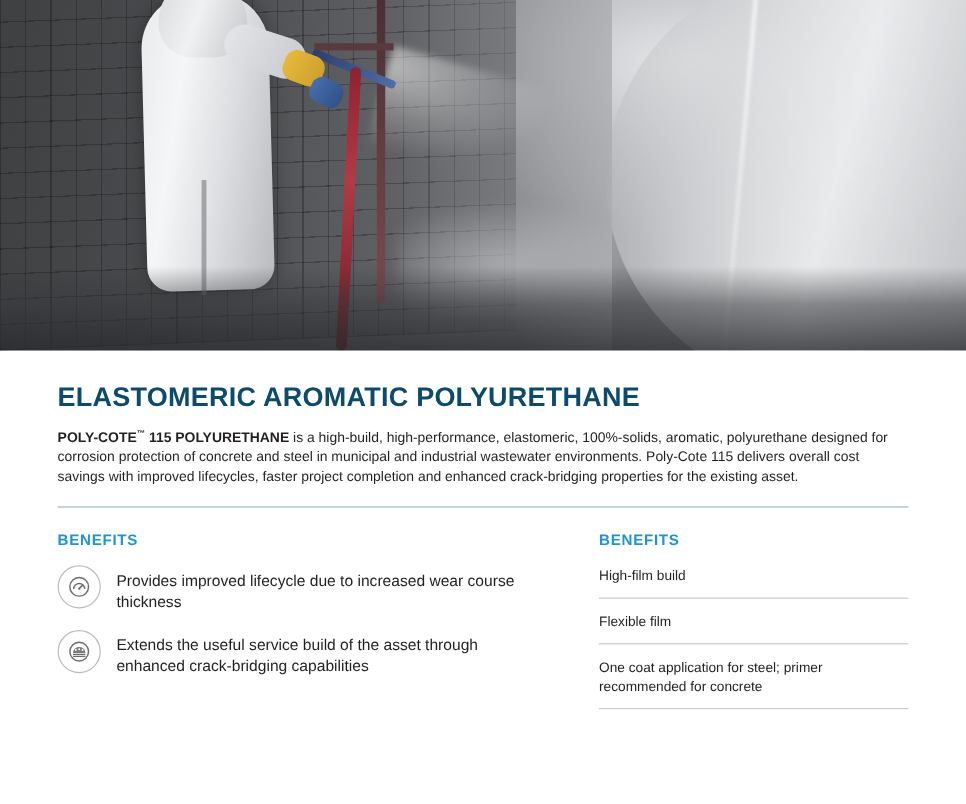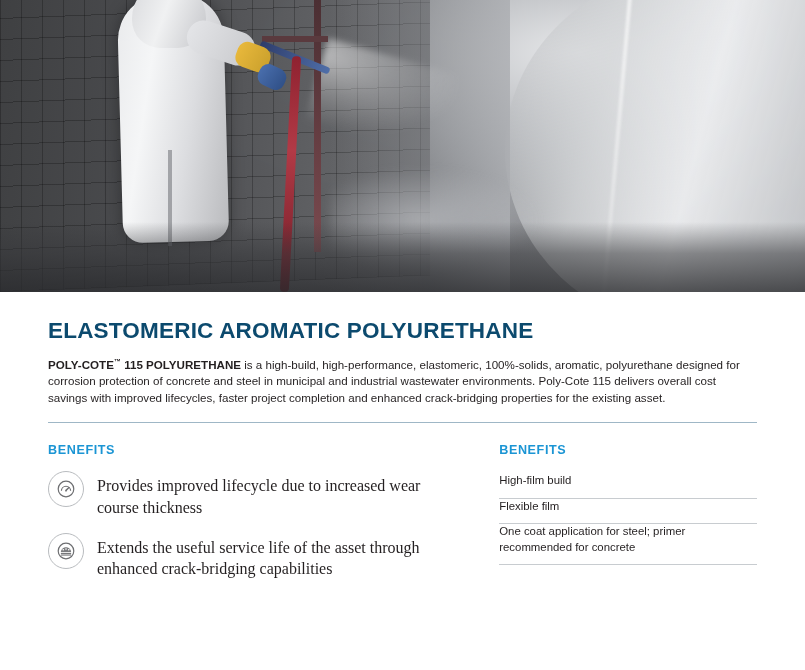--- a/index.html
+++ b/index.html
@@ -224,34 +224,33 @@
     border-radius: 50%;
     border: 1px solid #b9bcbf;
     display: flex;
     align-items: center;
     justify-content: center;
     margin-right: 13px;
     background: #fff;
   }
   .b-icon svg { display: block; }
   .b-text {
-    font-size: 16px;
+    font-size: 13px;
     line-height: 1.36;
     padding-top: 4px;
     color: #231f20;
     max-width: 352px;
-    font-family: Liberation Serif, serif;
   }
 
   .feature {
     font-size: 11.4px;
     line-height: 1.36;
     padding: 0 0 9px 0;
     border-bottom: 1px solid #c8ccd0;
-    margin-bottom: 0;
+    margin-bottom: 13px;
     color: #231f20;
   }
   .feature.first { padding-top: 2px; }
 </style>
 </head>
 <body>
 
 <div class="hero">
   <div class="sky"></div>
   <div class="tank"></div>
@@ -304,21 +303,21 @@
           <svg width="22" height="22" viewBox="0 0 24 24" fill="none" stroke="#6d6e71" stroke-width="1.3">
             <circle cx="12" cy="12" r="8.5"></circle>
             <path d="M6.4 13.2c0-3 2.5-5.4 5.6-5.4s5.6 2.4 5.6 5.4" fill="#6d6e71" stroke="none" opacity="0.9"></path>
             <circle cx="9" cy="10.6" r="0.9" fill="#ffffff" stroke="none"></circle>
             <circle cx="12" cy="9.8" r="0.9" fill="#ffffff" stroke="none"></circle>
             <circle cx="15" cy="10.6" r="0.9" fill="#ffffff" stroke="none"></circle>
             <line x1="6.4" y1="14.6" x2="17.6" y2="14.6" stroke-width="1.2"></line>
             <line x1="6.4" y1="16.4" x2="17.6" y2="16.4" stroke-width="1.2"></line>
           </svg>
         </div>
-        <div class="b-text">Extends the useful service life of the asset through enhanced crack-bridging capabilities</div>
+        <div class="b-text">Extends the useful service build of the asset through enhanced crack-bridging capabilities</div>
       </div>
 
     </div>
 
     <div class="col-right">
       <div class="sec-title">BENEFITS</div>
 
       <div class="feature first">High-film build</div>
       <div class="feature">Flexible film</div>
       <div class="feature">One coat application for steel; primer recommended for concrete</div>

